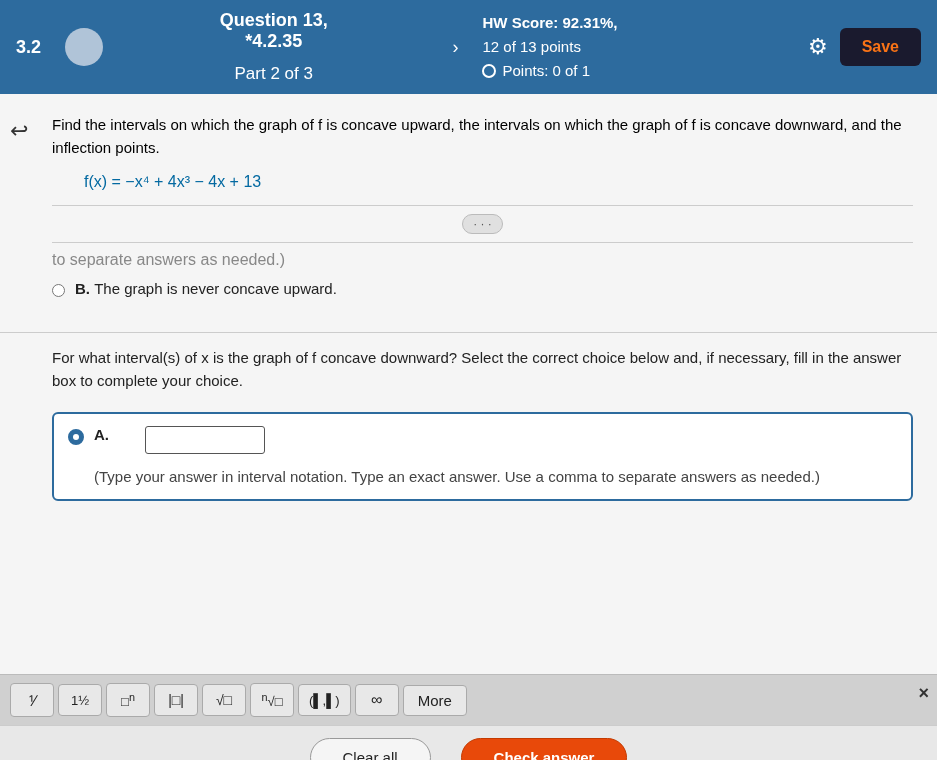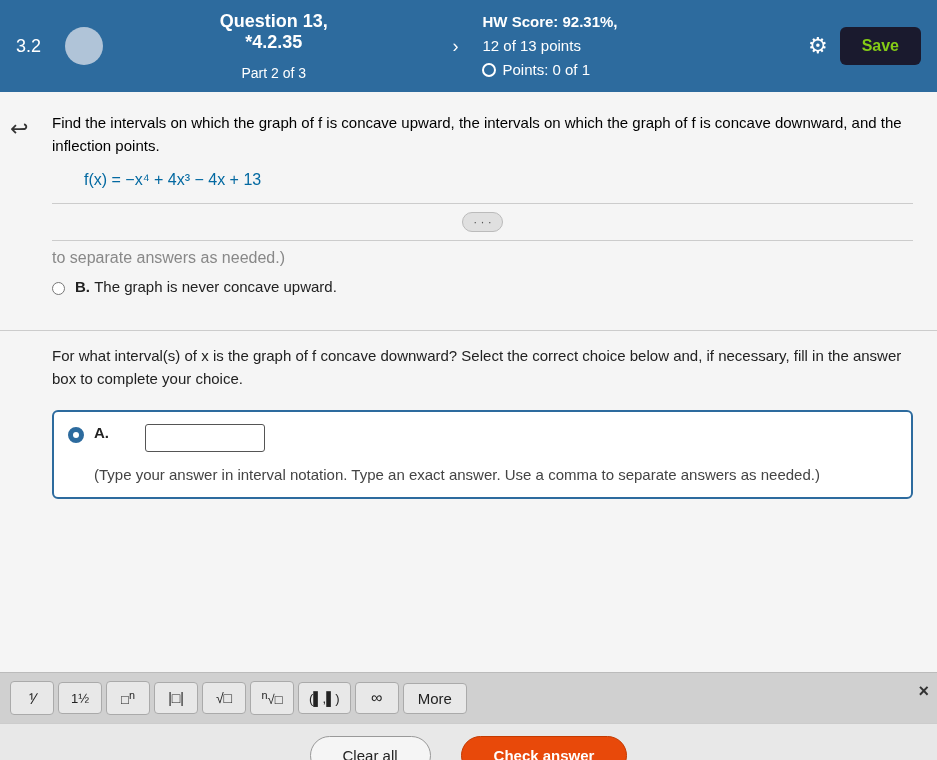--- a/index.html
+++ b/index.html
@@ -17,42 +17,42 @@
       background: #2d6b9e;
       color: white;
       display: flex;
       align-items: center;
       padding: 10px 16px;
       min-height: 80px;
       gap: 16px;
     }
     .header-section-label {
       font-size: 18px;
-      font-weight: normal;
+      font-weight: bold;
       color: white;
       white-space: nowrap;
       margin-right: 8px;
     }
     .avatar-circle {
       width: 38px;
       height: 38px;
       background: #b0c4d8;
       border-radius: 50%;
       flex-shrink: 0;
     }
     .header-question-info {
       text-align: center;
       flex: 1;
     }
     .question-title {
       font-size: 18px;
       font-weight: bold;
     }
     .question-subtitle {
-      font-size: 14px;
+      font-size: 17px;
       margin-top: 12px;
     }
     .chevron-icon {
       font-size: 18px;
       color: white;
       padding: 0 8px;
     }
     .header-score-info {
       text-align: left;
       flex: 1;
@@ -79,21 +79,21 @@
       display: flex;
       align-items: center;
       gap: 12px;
     }
     .gear-icon-wrap {
       font-size: 22px;
       color: white;
     }
     .save-button {
       background: #1a1a2e;
-      color: #84cc16;
+      color: #f97316;
       font-weight: bold;
       font-size: 16px;
       padding: 10px 22px;
       border: none;
       border-radius: 6px;
       cursor: pointer;
     }
 
     
     .main-content {

